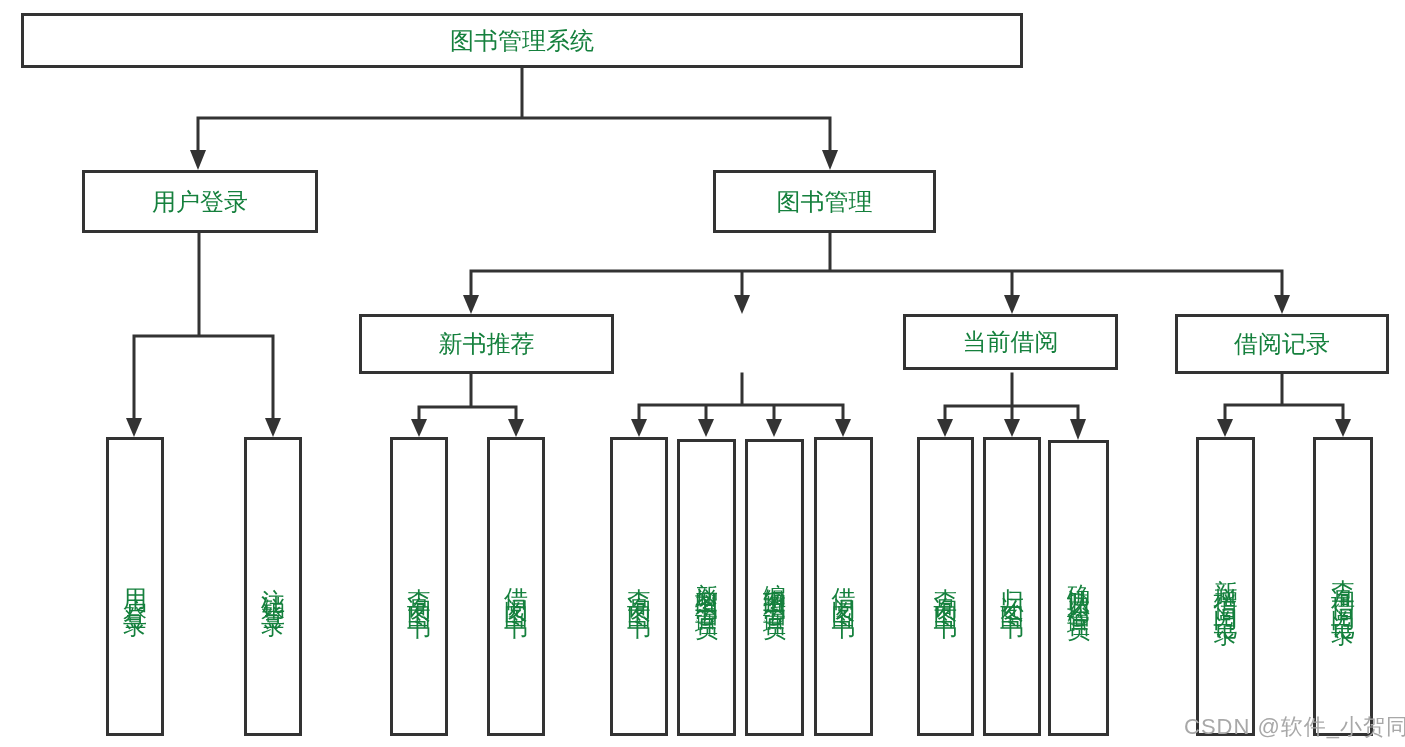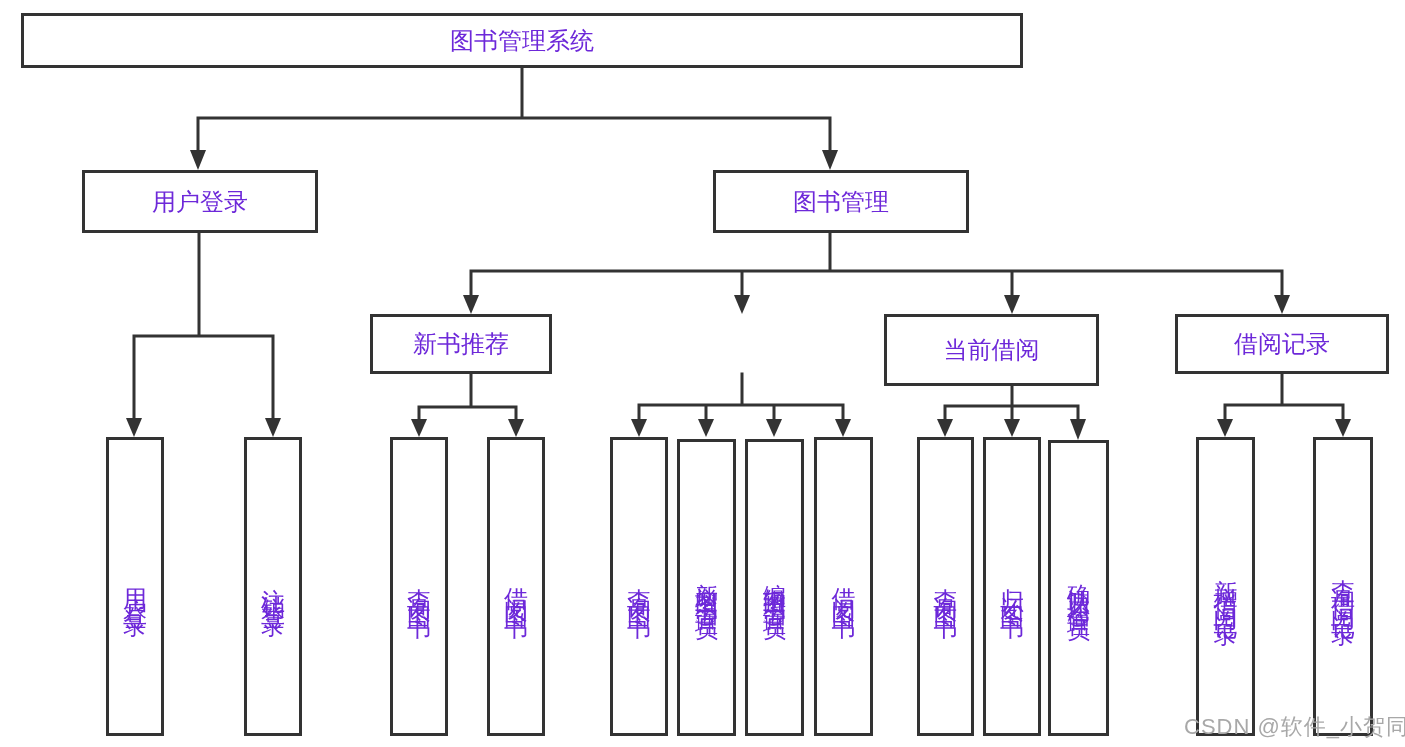--- a/index.html
+++ b/index.html
@@ -25,21 +25,21 @@
     display:flex;
     align-items:center;
     justify-content:center;
     color:#333333;
     z-index:2;
   }
   .box .lbl{
     font-size:24px;
     line-height:1;
     white-space:nowrap;
-    color:#6d28d9;
+    color:#15803d;
   }
   .vbox .lbl{
     writing-mode:vertical-rl;
     text-orientation:mixed;
     font-size:24px;
     letter-spacing:9px;
     line-height:1;
   }
   .vbox.long .lbl{
     font-size:23px;
@@ -111,28 +111,28 @@
     </g>
   </svg>
 
   <div class="box" style="left:21px;top:13px;width:1002px;height:55px">
     <span class="lbl">图书管理系统</span>
   </div>
 
   <div class="box" style="left:82px;top:170px;width:236px;height:63px">
     <span class="lbl">用户登录</span>
   </div>
-  <div class="box" style="left:713px;top:170px;width:256px;height:63px">
+  <div class="box" style="left:713px;top:170px;width:223px;height:63px">
     <span class="lbl">图书管理</span>
   </div>
 
-  <div class="box" style="left:370px;top:314px;width:182px;height:60px">
+  <div class="box" style="left:359px;top:314px;width:255px;height:60px">
     <span class="lbl">新书推荐</span>
   </div>
-  <div class="box" style="left:884px;top:314px;width:215px;height:72px">
+  <div class="box" style="left:903px;top:314px;width:215px;height:56px">
     <span class="lbl">当前借阅</span>
   </div>
   <div class="box" style="left:1175px;top:314px;width:214px;height:60px">
     <span class="lbl">借阅记录</span>
   </div>
 
   <div class="box vbox" style="left:106px;top:437px;width:58px;height:299px">
     <span class="lbl">用户登录</span>
   </div>
   <div class="box vbox" style="left:244px;top:437px;width:58px;height:299px">

